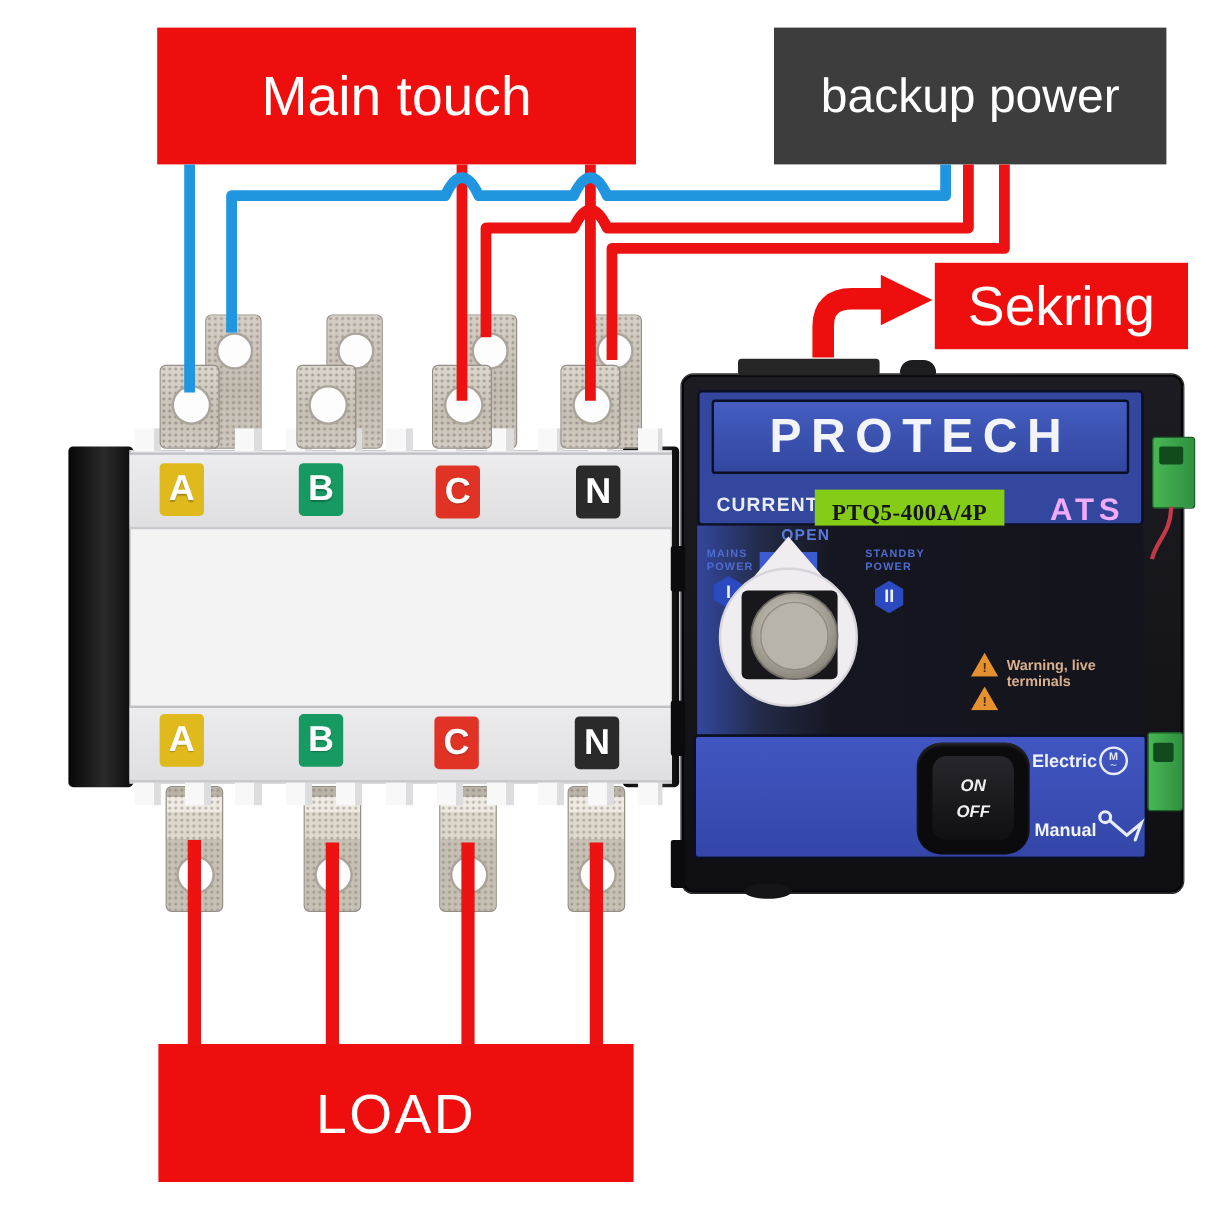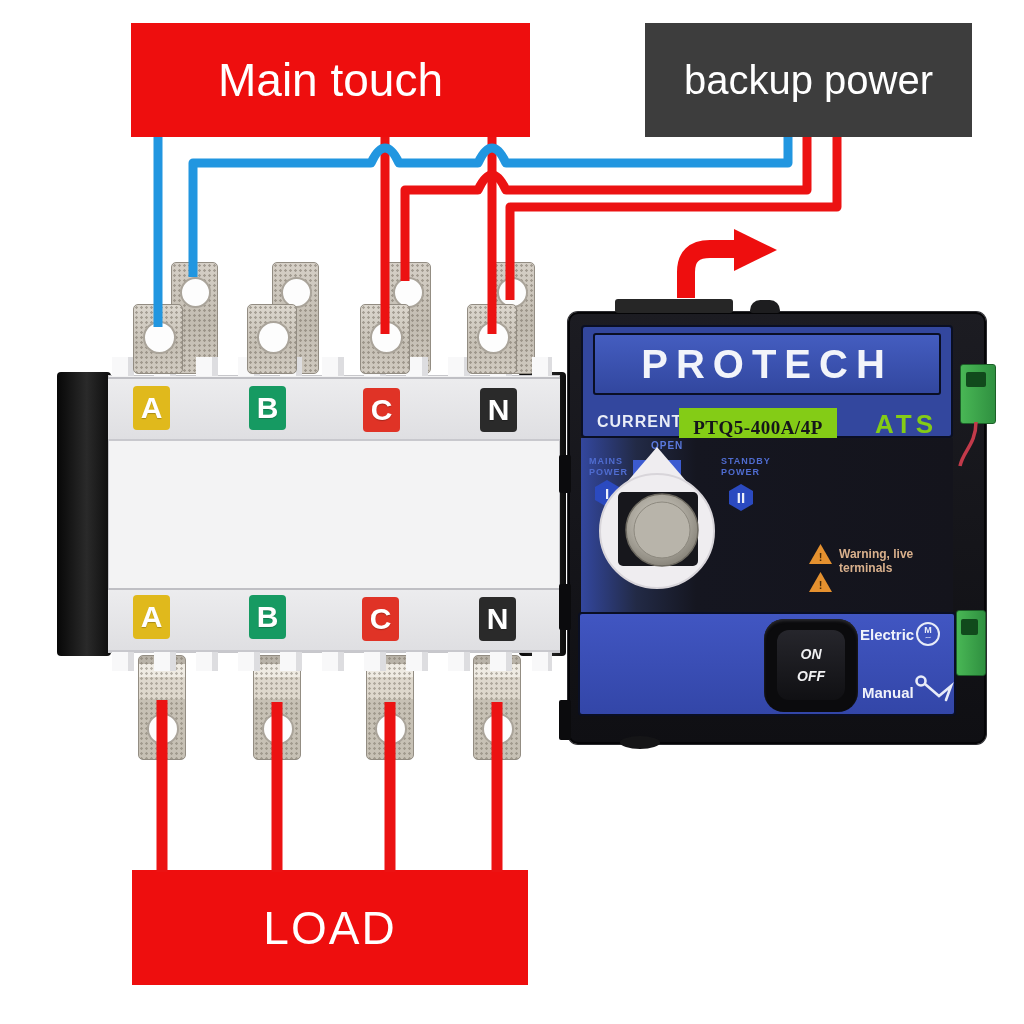--- a/index.html
+++ b/index.html
@@ -45,25 +45,25 @@
   #ctl-top-bar{left:47px;top:-13px;width:118px;height:14px;background:#262626;border-radius:3px;}
   #ctl-dome{left:182px;top:-12px;width:30px;height:13px;background:#1d1d1f;border-radius:15px 15px 4px 4px;}
   .din-tab{position:absolute;left:-9px;width:12px;background:#0b0b0d;border-radius:2px;}
   #blue-panel{left:13px;top:13px;width:372px;height:113px;background:#33479e;border:2px solid #0a0f24;border-radius:4px;box-sizing:border-box;padding-left:42px;}
   #protech-plate{left:10px;top:6px;width:348px;height:62px;background:linear-gradient(180deg,#445dc0,#32479f);
       border:2px solid #0a0f24;border-radius:3px;box-sizing:border-box;display:flex;align-items:center;justify-content:center;}
   #protech-text{color:#f2f4fa;font-size:40px;font-weight:bold;letter-spacing:8px;}
   #current-label{left:14px;top:86px;color:#e9edf7;font-size:16px;font-weight:bold;letter-spacing:1px;}
   #model-box{left:96px;top:81px;width:158px;height:40px;background:#84cc16;display:flex;align-items:center;justify-content:center;}
   #model-text{font-family:"Liberation Serif",serif;font-weight:bold;font-size:19px;color:#15151a;letter-spacing:.5px;}
-  #ats-label{right:14px;top:82px;color:#84cc16;font-size:26px;font-weight:bold;letter-spacing:4px;}
+  #ats-label{right:14px;top:82px;color:#f0abfc;font-size:26px;font-weight:bold;letter-spacing:4px;}
   #mid-section{left:13px;top:126px;width:372px;height:174px;
       background:linear-gradient(90deg,#33479e 0px,#222a46 55px,#151620 115px,#14141c 100%);}
   .rotary-text{position:absolute;color:#4f6cd0;font-weight:bold;font-size:9px;letter-spacing:1px;line-height:11px;}
-  #open-label{left:70px;top:2px;font-size:10px;color:#5a79dd;}
+  #open-label{left:70px;top:2px;font-size:13px;color:#5a79dd;}
   .hexagon{position:absolute;width:24px;height:27px;background:#2b4ac0;color:#edf0fa;display:flex;align-items:center;justify-content:center;
       font-weight:bold;font-size:15px;clip-path:polygon(50% 0,100% 26%,100% 74%,50% 100%,0 74%,0 26%);}
   .warn-tri{position:absolute;width:23px;height:20px;background:#e5912f;clip-path:polygon(50% 0,100% 100%,0 100%);
       display:flex;align-items:flex-end;justify-content:center;color:#4a2c08;font-size:11px;font-weight:bold;line-height:13px;}
   .warn-text{position:absolute;color:#d9b08c;font-size:12px;font-weight:bold;line-height:14px;}
   #blue-band{left:10px;top:300px;width:378px;height:104px;background:linear-gradient(180deg,#4156c2,#3346a8);
       border:2px solid #0a0f24;border-radius:4px;box-sizing:border-box;}
   #rocker-outer{left:184px;top:5px;width:94px;height:93px;background:#0b0b0d;border-radius:20px;box-shadow:inset 0 2px 3px #2a2a2e;}
   #rocker-inner{left:13px;top:11px;width:68px;height:70px;background:linear-gradient(180deg,#26262c,#101013);border-radius:12px;
       color:#f0f0f2;font-weight:bold;font-style:italic;font-size:14px;display:flex;flex-direction:column;align-items:center;justify-content:center;gap:6px;}
@@ -226,20 +226,23 @@
 
     <path d="M976 422 C976 444 963 451 960 466" stroke="#c23a4a" stroke-width="3.5" fill="none"></path>
   </svg>
 
   <div id="main-power-box" class="ann-box abs">
     <span>Main touch</span>
   </div>
   <div id="backup-power-box" class="ann-box abs">
     <span>backup power</span>
   </div>
+  <div id="sekring-box" class="ann-box abs">
+    <span>Sekring</span>
+  </div>
   <div id="load-box" class="ann-box abs">
     <span>LOAD</span>
   </div>
 
   <svg id="wires-svg" class="overlay" width="1024" height="1024" viewBox="0 0 1024 1024">
 
     <path d="M158 137 L158 327" stroke="#2196e0" stroke-width="9" fill="none"></path>
     <path d="M385 137 L385 334" stroke="#ec1212" stroke-width="9" fill="none"></path>
     <path d="M492 137 L492 334" stroke="#ec1212" stroke-width="9" fill="none"></path>
 

